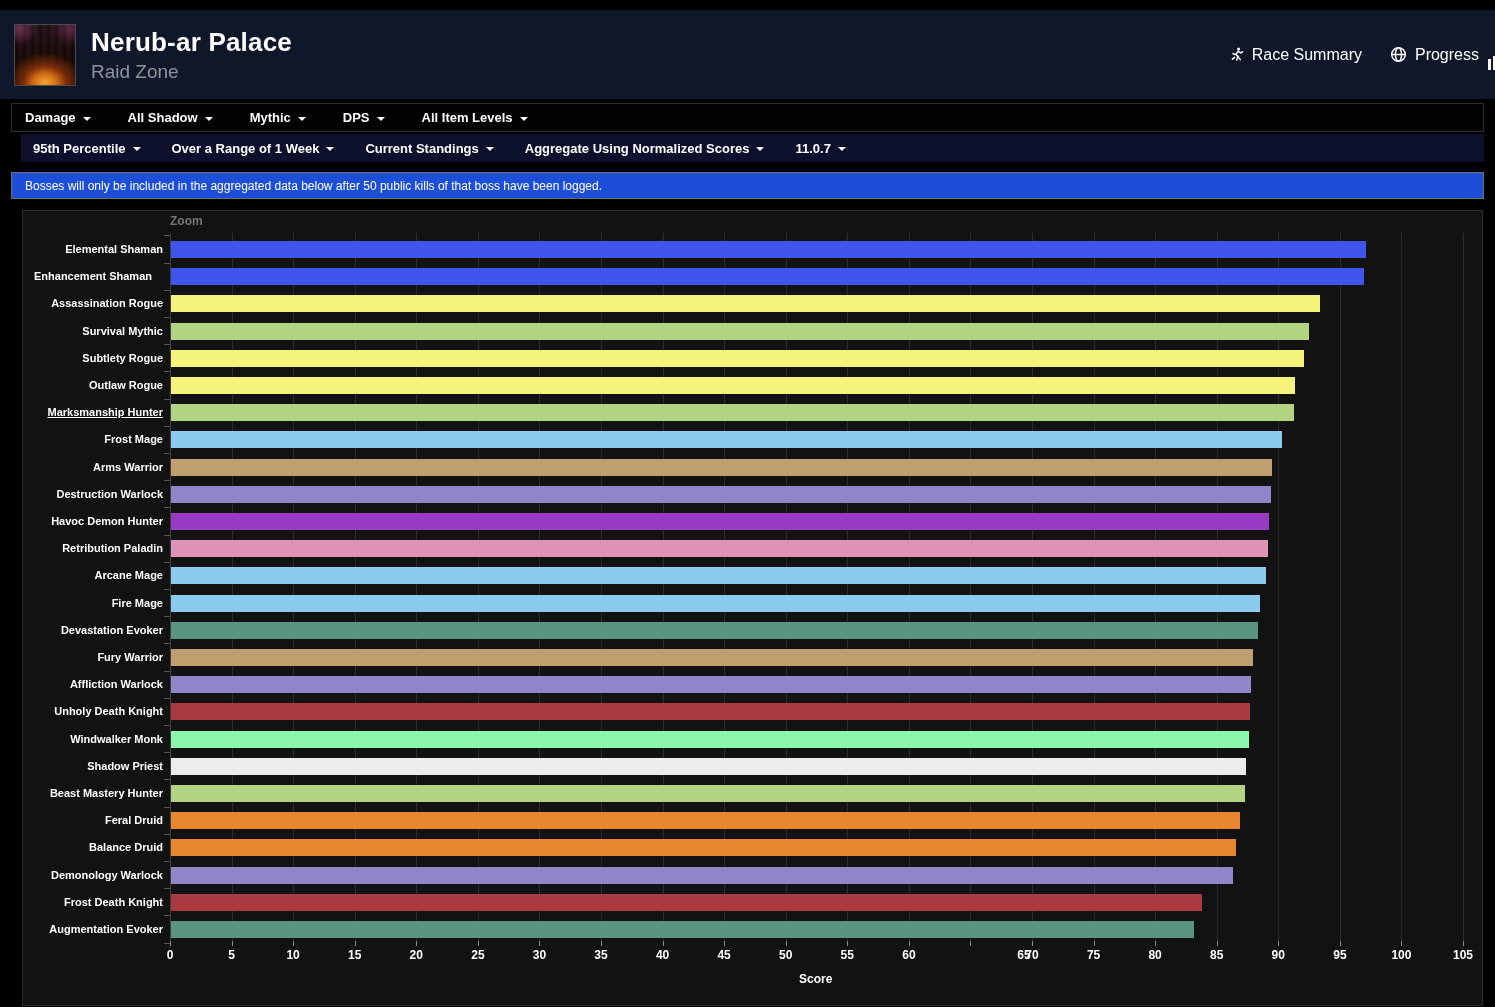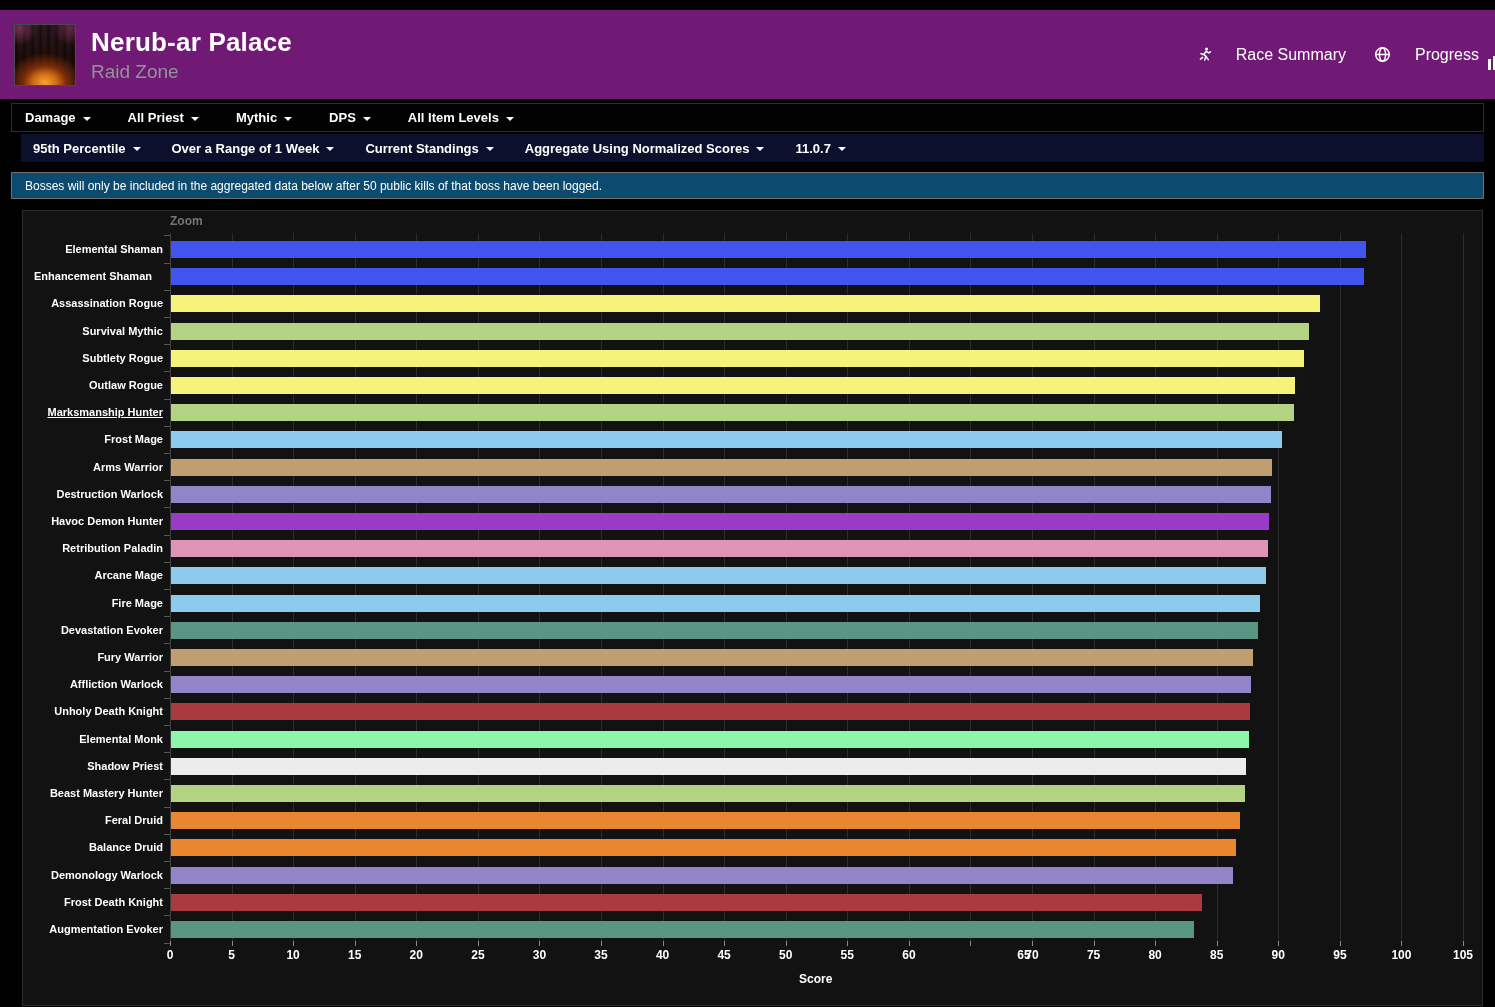--- a/index.html
+++ b/index.html
@@ -1,56 +1,56 @@
 <!DOCTYPE html>
 <html><head>
 <meta charset="utf-8">
 <style>
   * { margin:0; padding:0; box-sizing:border-box; }
   html,body { width:1495px; height:1007px; background:#000; overflow:hidden;
               font-family:"Liberation Sans", sans-serif; }
 
   
   .header { position:absolute; top:10px; left:0; width:1495px; height:89px;
-            background:#701a75; display:flex; align-items:center; }
+            background:#0f172a; display:flex; align-items:center; }
   .logo { width:62px; height:62px; margin-left:14px; flex:0 0 auto;
           border:1px solid #4a4a4a;
           background:
             radial-gradient(ellipse 65% 50% at 50% 96%, #f6a62e 0%, #d06a16 30%, rgba(140,50,10,0.85) 55%, rgba(40,14,6,0) 100%),
             radial-gradient(ellipse 45% 40% at 6% 6%, rgba(168,72,128,0.55), rgba(0,0,0,0) 70%),
             radial-gradient(ellipse 45% 40% at 94% 6%, rgba(150,60,110,0.5), rgba(0,0,0,0) 70%),
             repeating-linear-gradient(90deg, rgba(0,0,0,0.35) 0 3px, rgba(0,0,0,0) 3px 8px),
             linear-gradient(180deg, #2b1720 0%, #1d0e09 55%, #140806 100%); }
   .titles { margin-left:15px; }
   .page-title { color:#fff; font-size:26px; font-weight:bold; letter-spacing:0.2px; }
   .page-subtitle { color:#90959b; font-size:19px; margin-top:3px; }
   .header-links { margin-left:auto; display:flex; align-items:center; gap:28px;
                   padding-right:16px; color:#fff; font-size:16px; }
-  .header-link { display:flex; gap:24px; cursor:pointer; white-space:nowrap; }
+  .header-link { display:flex; gap:8px; cursor:pointer; white-space:nowrap; }
   .header-link svg { display:block; }
   .edge-icon { position:absolute; right:0; top:44px; width:7px; height:16px; overflow:hidden; }
   .edge-icon .b1, .edge-icon .b2 { position:absolute; bottom:0; width:3px; background:#fff; }
   .edge-icon .b1 { left:0; height:11px; }
   .edge-icon .b2 { left:5px; height:14px; }
 
   
   .toolbar1 { position:absolute; top:103px; left:11px; width:1473px; height:29px;
               background:#020202; border:1px solid #2d2d2d;
               display:flex; align-items:center; padding-left:13px; gap:37px; }
   .toolbar2 { position:absolute; top:134px; left:21px; width:1463px; height:28px;
               background:#0d102c;
               display:flex; align-items:center; padding-left:12px; gap:31px; }
   .tb-item { display:flex; align-items:center; gap:7px; color:#fff;
              font-size:13px; font-weight:bold; cursor:pointer; white-space:nowrap; }
   .caret { display:inline-block; width:0; height:0; border-left:4px solid transparent;
            border-right:4px solid transparent; border-top:4px solid #fff; margin-top:2px; }
 
   
   .notice { position:absolute; top:172px; left:11px; width:1473px; height:27px;
-            background:#0c4a6e; border:1px solid #6f6f6f;
+            background:#1d4ed8; border:1px solid #6f6f6f;
             display:flex; align-items:center; padding-left:13px;
             color:#fff; font-size:12px; }
 
   
   .chart-panel { position:absolute; top:210px; left:22px; width:1461px; height:796px;
                  background:#121212; border:1px solid #2c2c2c; }
   .zoom-label { position:absolute; left:147px; top:3px; color:#757575;
                 font-size:12px; font-weight:600; }
   .gridline { position:absolute; width:1px; background:#2c2c2c; }
   .gridline.zero { background:#3f3f3f; }
@@ -102,21 +102,21 @@
       <div class="b2"></div>
   </div>
 </div>
 
 <div class="toolbar1" id="toolbar1">
     <div class="tb-item">
       <span>Damage</span>
       <span class="caret"></span>
     </div>
     <div class="tb-item">
-      <span>All Priest</span>
+      <span>All Shadow</span>
       <span class="caret"></span>
     </div>
     <div class="tb-item">
       <span>Mythic</span>
       <span class="caret"></span>
     </div>
     <div class="tb-item">
       <span>DPS</span>
       <span class="caret"></span>
     </div>
@@ -276,21 +276,21 @@
     <div class="ylabel" style="position: absolute; left: 0px; width: 140px; top: 383.6px;">Fire Mage</div>
     <div class="bar" style="position: absolute; left: 148px; top: 383.6px; width: 1088.6px; background: rgb(141, 203, 238);"></div>
     <div class="ylabel" style="position: absolute; left: 0px; width: 140px; top: 410.8px;">Devastation Evoker</div>
     <div class="bar" style="position: absolute; left: 148px; top: 410.8px; width: 1087.4px; background: rgb(90, 148, 131);"></div>
     <div class="ylabel" style="position: absolute; left: 0px; width: 140px; top: 438px;">Fury Warrior</div>
     <div class="bar" style="position: absolute; left: 148px; top: 438px; width: 1082.4px; background: rgb(192, 158, 111);"></div>
     <div class="ylabel" style="position: absolute; left: 0px; width: 140px; top: 465.2px;">Affliction Warlock</div>
     <div class="bar" style="position: absolute; left: 148px; top: 465.2px; width: 1080px; background: rgb(145, 132, 200);"></div>
     <div class="ylabel" style="position: absolute; left: 0px; width: 140px; top: 492.4px;">Unholy Death Knight</div>
     <div class="bar" style="position: absolute; left: 148px; top: 492.4px; width: 1078.7px; background: rgb(170, 57, 64);"></div>
-    <div class="ylabel" style="position: absolute; left: 0px; width: 140px; top: 519.6px;">Elemental Monk</div>
+    <div class="ylabel" style="position: absolute; left: 0px; width: 140px; top: 519.6px;">Windwalker Monk</div>
     <div class="bar" style="position: absolute; left: 148px; top: 519.6px; width: 1077.5px; background: rgb(139, 247, 172);"></div>
     <div class="ylabel" style="position: absolute; left: 0px; width: 140px; top: 546.8px;">Shadow Priest</div>
     <div class="bar" style="position: absolute; left: 148px; top: 546.8px; width: 1075px; background: rgb(236, 236, 236);"></div>
     <div class="ylabel" style="position: absolute; left: 0px; width: 140px; top: 574px;">Beast Mastery Hunter</div>
     <div class="bar" style="position: absolute; left: 148px; top: 574px; width: 1073.8px; background: rgb(178, 211, 129);"></div>
     <div class="ylabel" style="position: absolute; left: 0px; width: 140px; top: 601.2px;">Feral Druid</div>
     <div class="bar" style="position: absolute; left: 148px; top: 601.2px; width: 1068.9px; background: rgb(232, 135, 47);"></div>
     <div class="ylabel" style="position: absolute; left: 0px; width: 140px; top: 628.4px;">Balance Druid</div>
     <div class="bar" style="position: absolute; left: 148px; top: 628.4px; width: 1065.2px; background: rgb(232, 135, 47);"></div>
     <div class="ylabel" style="position: absolute; left: 0px; width: 140px; top: 655.6px;">Demonology Warlock</div>

